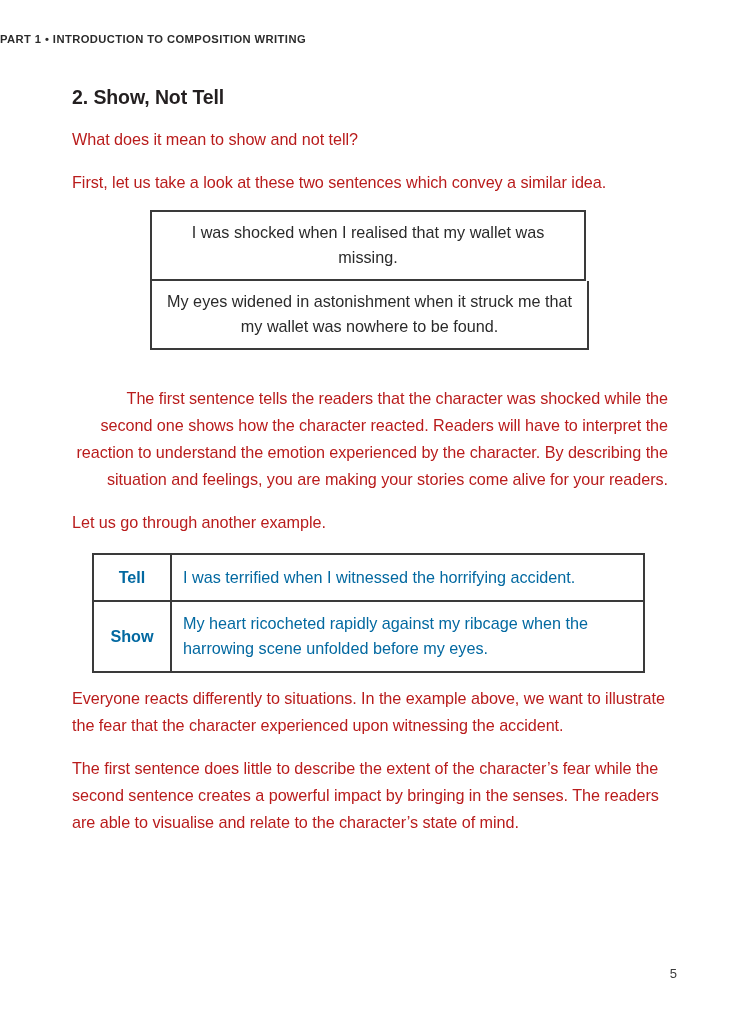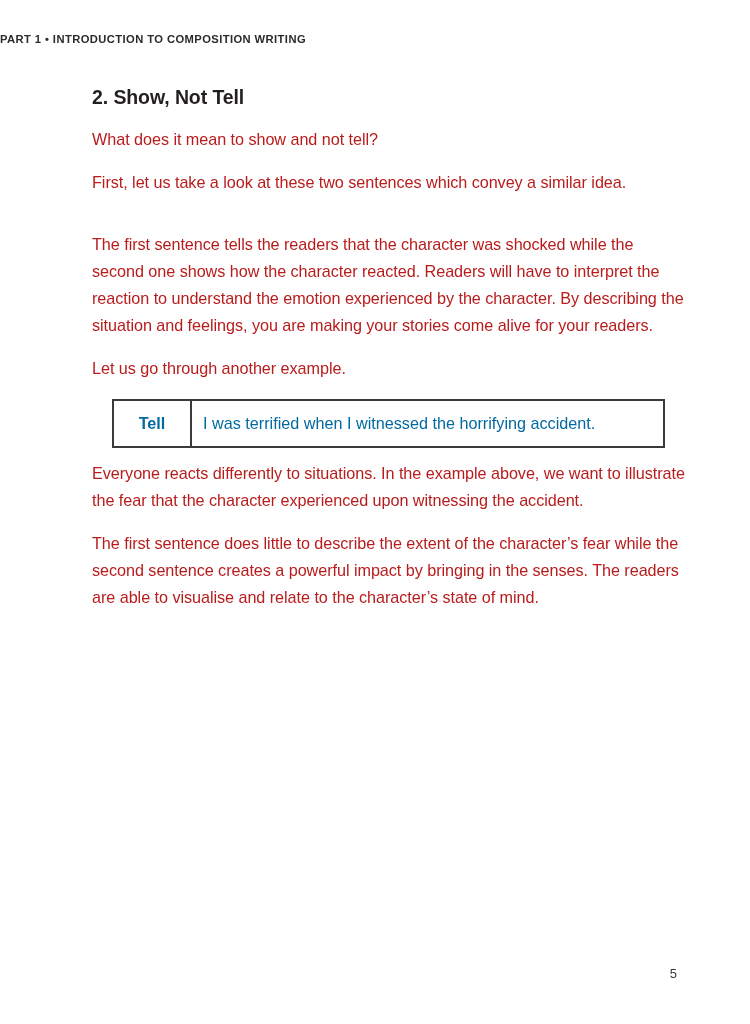--- a/index.html
+++ b/index.html
@@ -29,21 +29,21 @@
     font-weight: bold;
     letter-spacing: 0.42px;
     color: #2b2b2b;
     white-space: nowrap;
   }
 
   
   .content {
     position: absolute;
     top: 86px;
-    left: 92px;
+    left: 72px;
     width: 596px;
   }
 
   h1.section-title {
     margin: 0 0 17px 0;
     font-size: 19.5px;
     font-weight: bold;
     line-height: 1.2;
     letter-spacing: -0.1px;
     color: #231f20;
@@ -127,30 +127,38 @@
   <div class="running-header">PART 1 • INTRODUCTION TO COMPOSITION WRITING</div>
 
   <div class="content">
 
     <h1 class="section-title">2. Show, Not Tell</h1>
 
     <p class="body-text">What does it mean to show and not tell?</p>
 
     <p class="body-text tight">First, let us take a look at these two sentences which convey a similar idea.</p>
 
+    <div class="example-box-1">
+      <div class="ex-row row-1">I was shocked when I realised that my wallet was missing.</div>
+      <div class="ex-row row-2">My eyes widened in astonishment when it struck me that my wallet was nowhere to be found.</div>
+    </div>
 
-    <p class="body-text" style="margin-top:35px;">The first sentence tells the readers that the character was shocked while the second one shows how the character reacted. Readers will have to interpret the reaction to understand the emotion experienced by the character. By describing the situation and feelings, you are making your stories come alive for your readers.</p>
+    <p class="body-text" style="margin-top:35px;text-align:right;">The first sentence tells the readers that the character was shocked while the second one shows how the character reacted. Readers will have to interpret the reaction to understand the emotion experienced by the character. By describing the situation and feelings, you are making your stories come alive for your readers.</p>
 
     <p class="body-text tight">Let us go through another example.</p>
 
     <table class="example-table-2">
       <tbody>
         <tr class="row-tell">
           <td class="label-cell">Tell</td>
           <td class="text-cell">I was terrified when I witnessed the horrifying accident.</td>
+        </tr>
+        <tr class="row-show">
+          <td class="label-cell">Show</td>
+          <td class="text-cell">My heart ricocheted rapidly against my ribcage when the harrowing scene unfolded before my eyes.</td>
         </tr>
       </tbody>
     </table>
 
     <p class="body-text" style="margin-top:12px;">Everyone reacts differently to situations. In the example above, we want to illustrate the fear that the character experienced upon witnessing the accident.</p>
 
     <p class="body-text last">The first sentence does little to describe the extent of the character’s fear while the second sentence creates a powerful impact by bringing in the senses. The readers are able to visualise and relate to the character’s state of mind.</p>
 
   </div>
 

